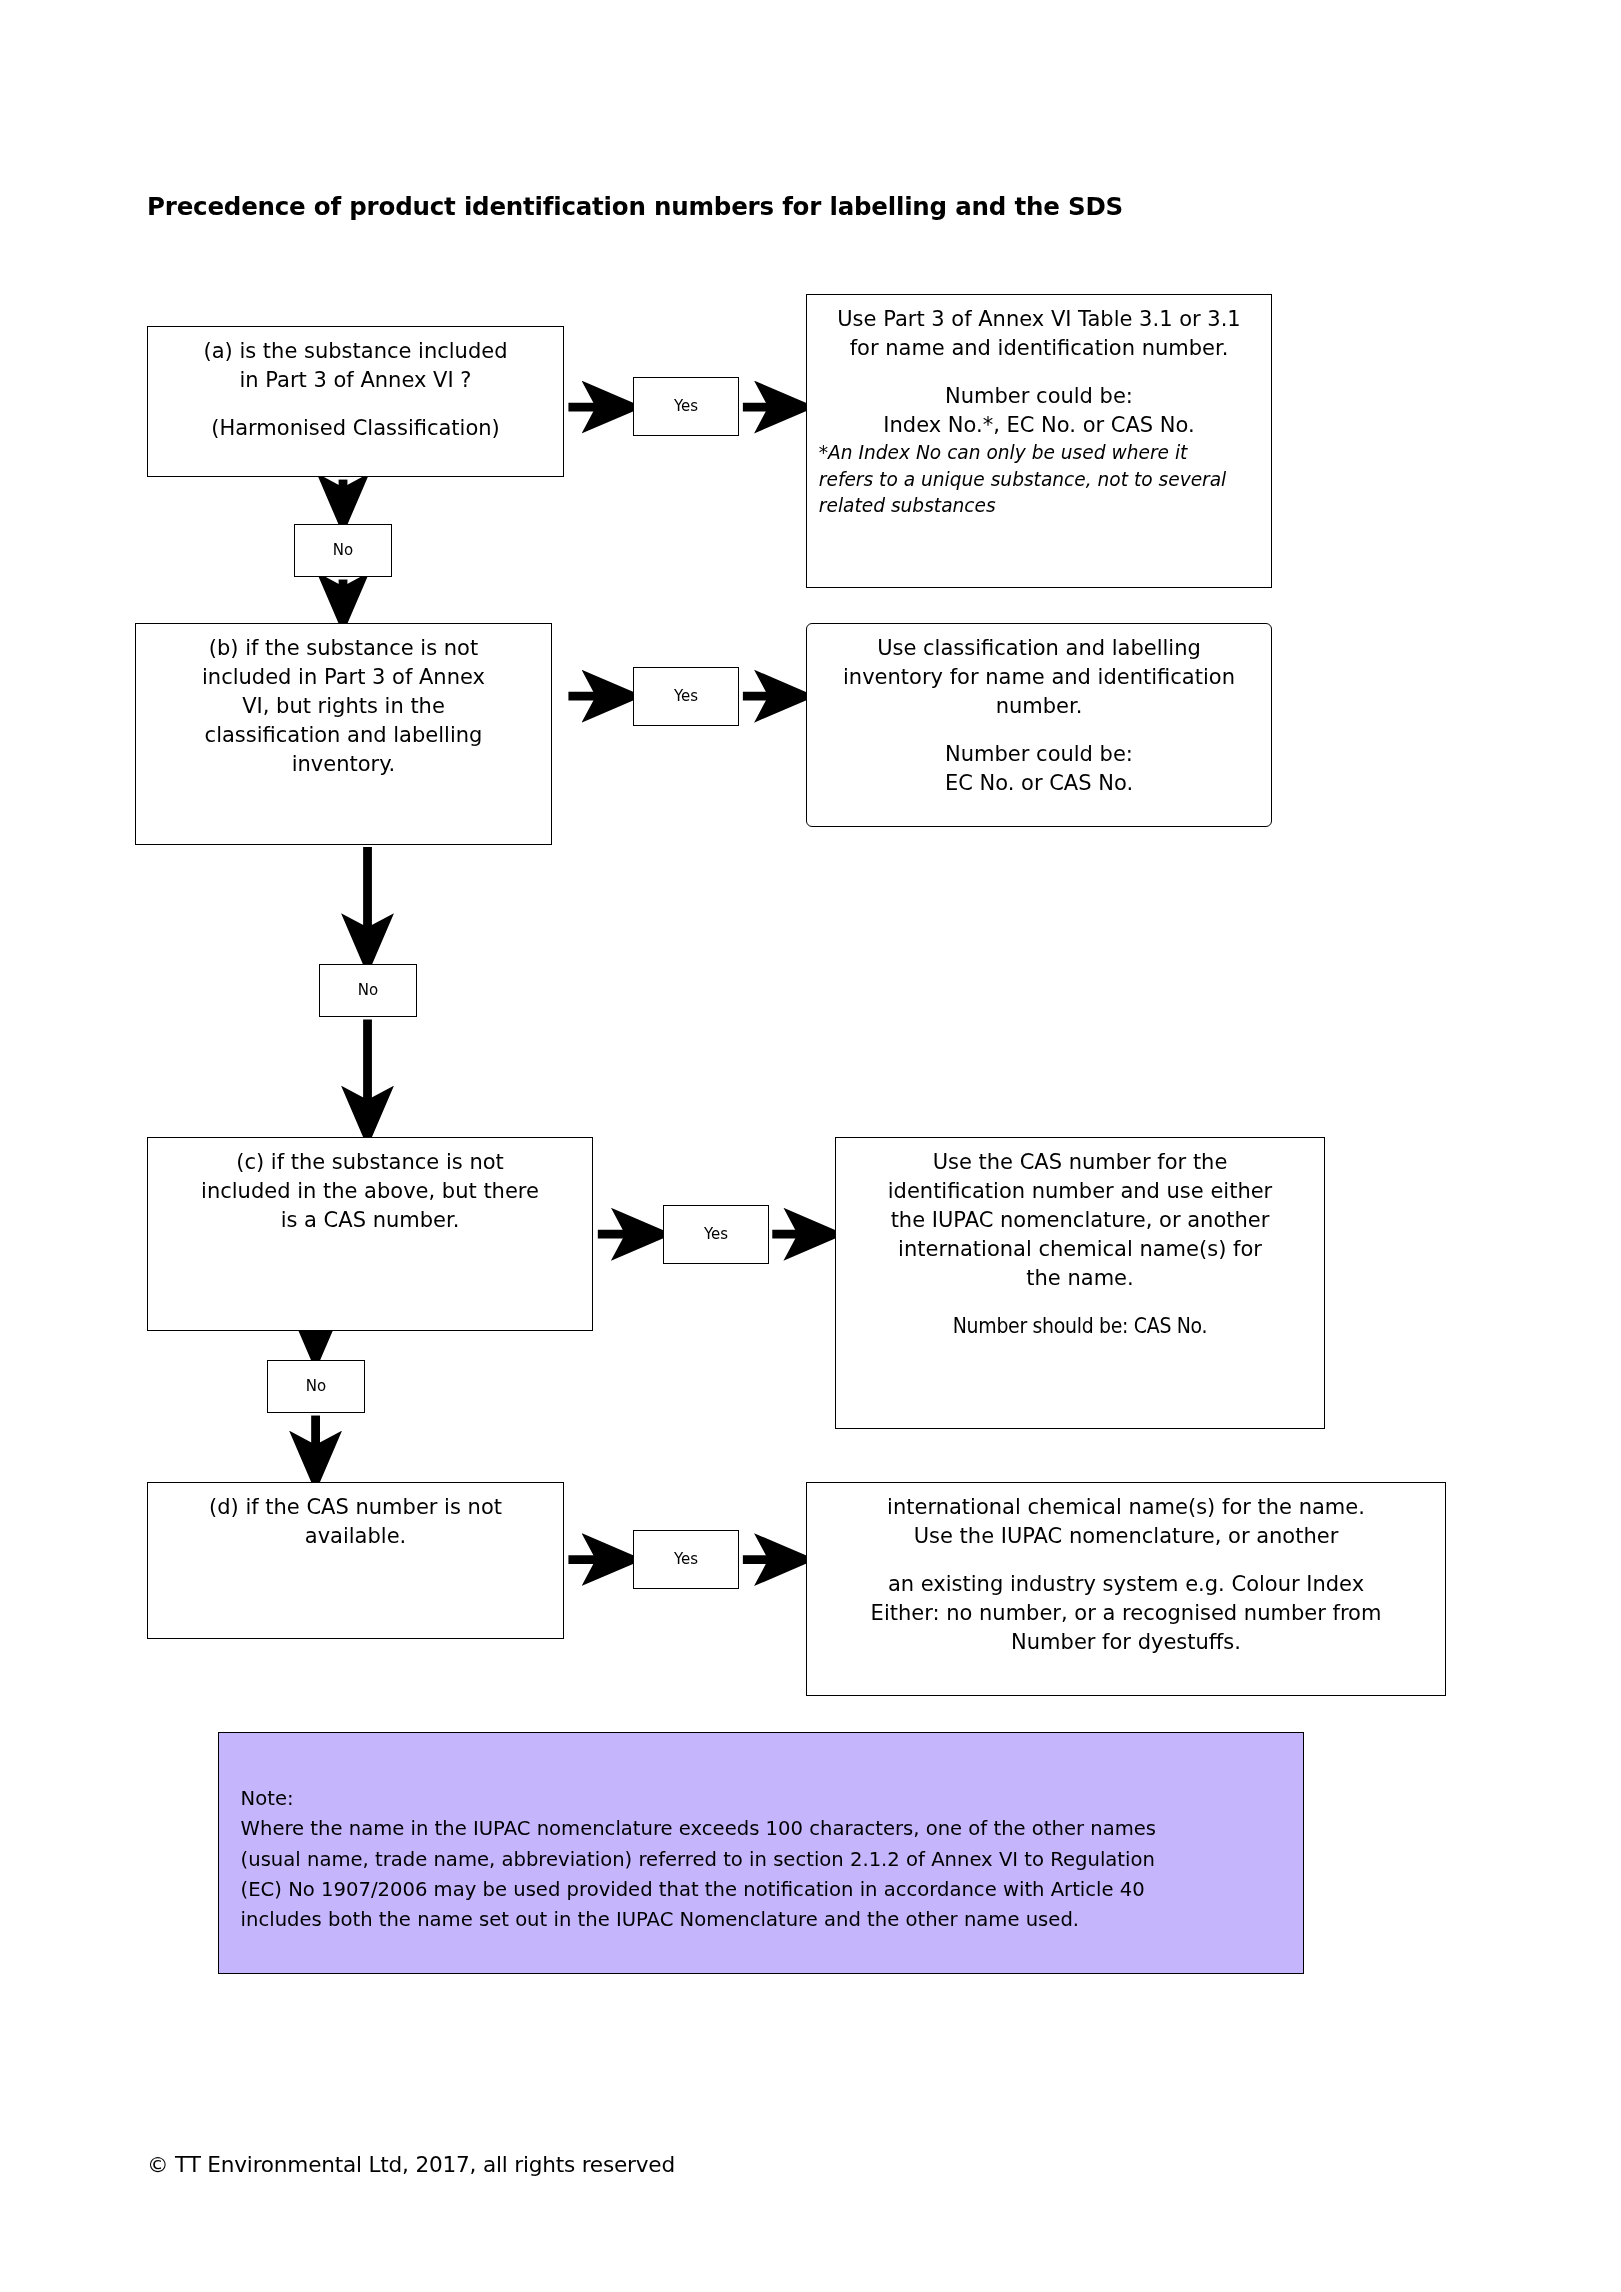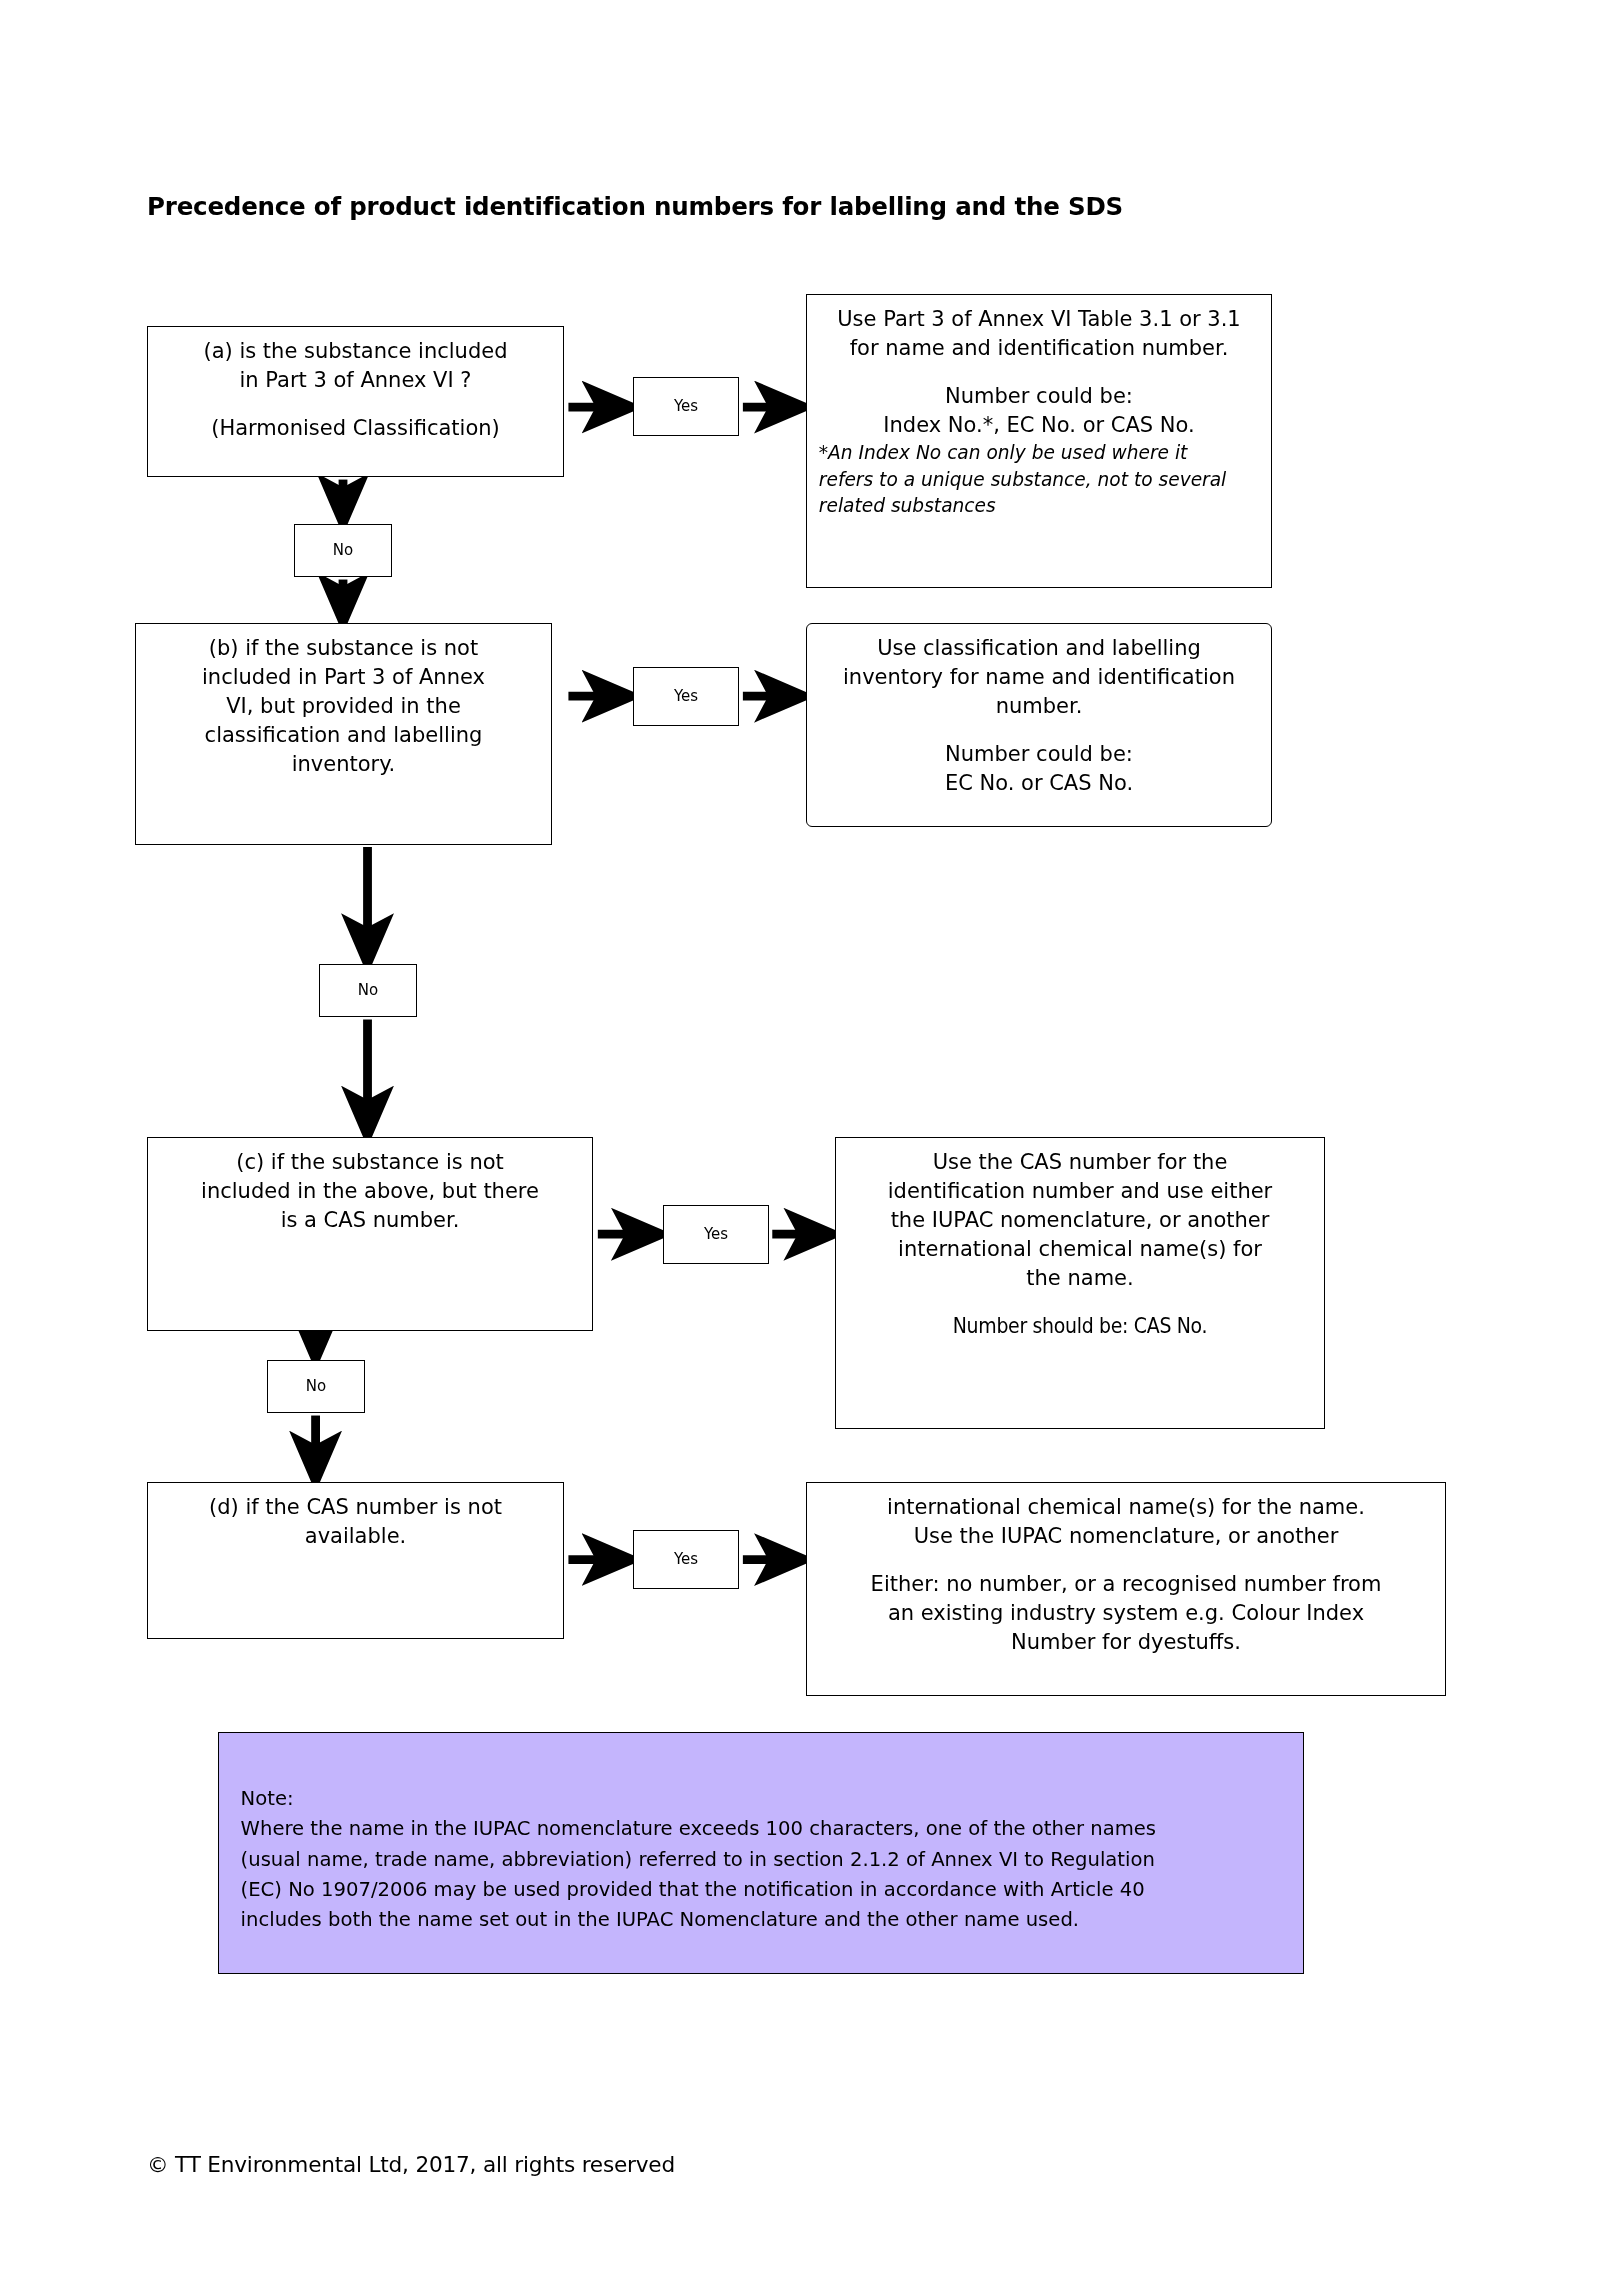--- a/index.html
+++ b/index.html
@@ -186,21 +186,21 @@
     <span class="ital">*An Index No can only be used where it</span>
     <span class="ital">refers to a unique substance, not to several</span>
     <span class="ital">related substances</span>
   </div>
 
   <div class="lbl" id="no-1">No</div>
 
   <div class="box" id="box-b">
     <span class="t">(b) if the substance is not</span>
     <span class="t">included in Part 3 of Annex</span>
-    <span class="t">VI, but provided in the</span>
+    <span class="t">VI, but rights in the</span>
     <span class="t">classification and labelling</span>
     <span class="t">inventory.</span>
   </div>
 
   <div class="lbl" id="yes-b">Yes</div>
 
   <div class="box" id="out-b">
     <span class="t">Use classification and labelling</span>
     <span class="t">inventory for name and identification</span>
     <span class="t">number.</span>
@@ -235,22 +235,22 @@
     <span class="t">(d) if the CAS number is not</span>
     <span class="t">available.</span>
   </div>
 
   <div class="lbl" id="yes-d">Yes</div>
 
   <div class="box" id="out-d">
     <span class="t">international chemical name(s) for the name.</span>
     <span class="t">Use the IUPAC nomenclature, or another</span>
     <span class="blank"></span>
+    <span class="t">an existing industry system e.g. Colour Index</span>
     <span class="t">Either: no number, or a recognised number from</span>
-    <span class="t">an existing industry system e.g. Colour Index</span>
     <span class="t">Number for dyestuffs.</span>
   </div>
 
   <div id="note-box">
     <span class="nline">Note:</span>
     <span class="nline">Where the name in the IUPAC nomenclature exceeds 100 characters, one of the other names</span>
     <span class="nline">(usual name, trade name, abbreviation) referred to in section 2.1.2 of Annex VI to Regulation</span>
     <span class="nline">(EC) No 1907/2006 may be used provided that the notification in accordance with Article 40</span>
     <span class="nline">includes both the name set out in the IUPAC Nomenclature and the other name used.</span>
   </div>

